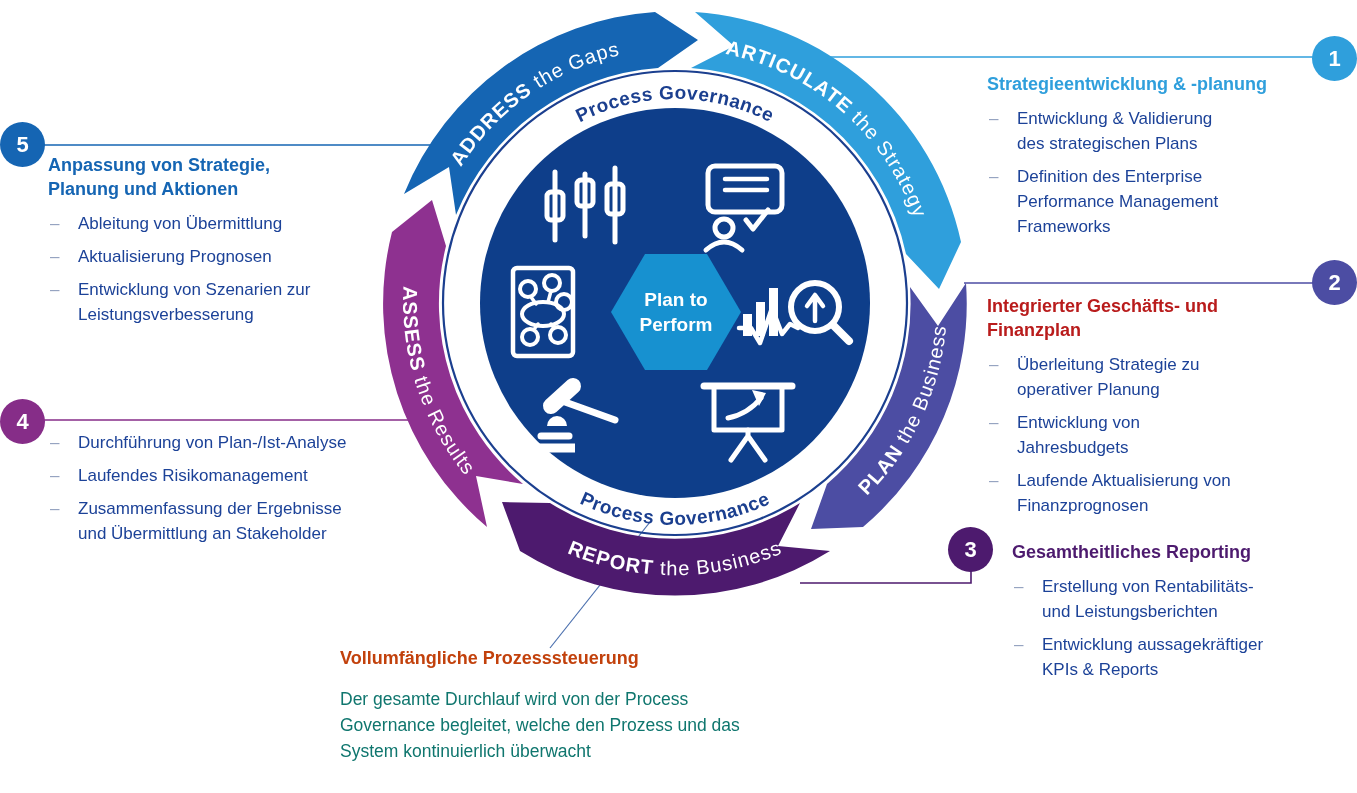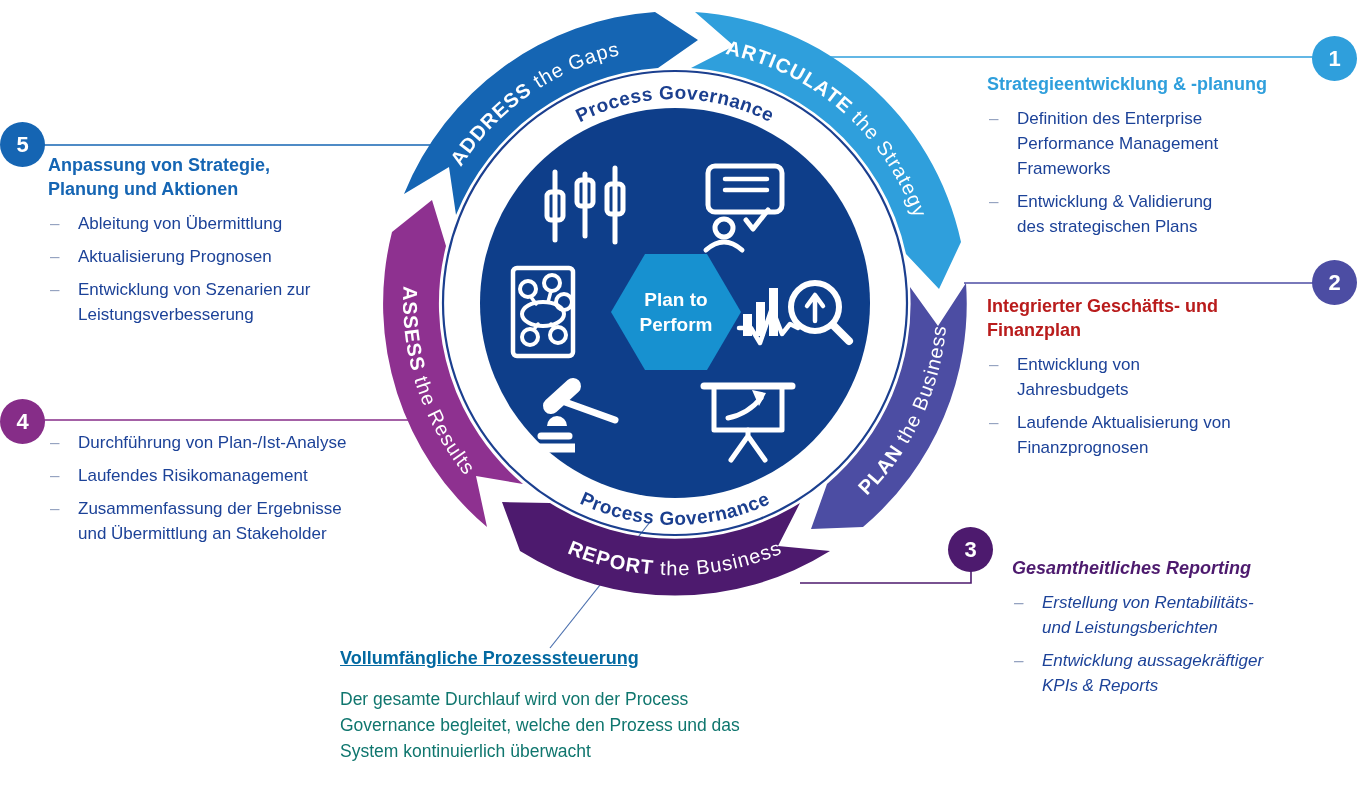--- a/index.html
+++ b/index.html
@@ -31,21 +31,21 @@
 
   .callout{position:absolute;}
   .callout h3{
     margin:0 0 10px 0;font-size:18px;line-height:24px;font-weight:bold;
   }
   .hc1{color:#2f9fdc;}
   .hc2{color:#b91c1c;max-width:262px;}
   .hc3{color:#4d1a6e;}
   .hc4{color:#862d88;max-width:285px;}
   .hc5{color:#1565b3;max-width:240px;}
-  .hc-note{color:#0369a1;text-decoration:underline;}
+  .hc-note{color:#c2410c;}
   .callout ul{list-style:none;margin:0;padding:0;}
   .callout li{
     position:relative;padding-left:30px;margin-bottom:8px;
     font-size:17px;line-height:25px;color:#1c4298;
   }
   .callout li::before{
     content:"–";position:absolute;left:2px;top:0;color:#94a2c0;
   }
   .w255{width:255px;} .w258{width:258px;} .w252{width:252px;}
   .w312{width:312px;}
@@ -163,34 +163,35 @@
 
 <div class="badge badge-1" style="left:1312px;top:36px;">1</div>
 <div class="badge badge-2" style="left:1312px;top:260px;">2</div>
 <div class="badge badge-3" style="left:948px;top:527px;">3</div>
 <div class="badge badge-4" style="left:0px;top:399px;">4</div>
 <div class="badge badge-5" style="left:0px;top:122px;">5</div>
 
 <div class="callout" style="left:987px;top:72px;">
   <h3 class="hc1">Strategieentwicklung &amp; -planung</h3>
   <ul class="w255">
+    <li>Entwicklung &amp; Validierung des strategischen Plans</li>
     <li>Definition des Enterprise Performance Management Frameworks</li>
-    <li>Entwicklung &amp; Validierung des strategischen Plans</li>
   </ul>
 </div>
 
 <div class="callout" style="left:987px;top:294px;">
   <h3 class="hc2">Integrierter Geschäfts- und Finanzplan</h3>
   <ul class="w258">
+    <li>Überleitung Strategie zu operativer Planung</li>
     <li>Entwicklung von Jahresbudgets</li>
     <li>Laufende Aktualisierung von Finanzprognosen</li>
   </ul>
 </div>
 
-<div class="callout" style="left:1012px;top:556px;font-style:italic;">
+<div class="callout" style="left:1012px;top:540px;">
   <h3 class="hc3">Gesamtheitliches Reporting</h3>
   <ul class="w252">
     <li>Erstellung von Rentabilitäts- und Leistungsberichten</li>
     <li>Entwicklung aussagekräftiger KPIs &amp; Reports</li>
   </ul>
 </div>
 
 <div class="callout" style="left:48px;top:430px;">
   <ul class="w312">
     <li>Durchführung von Plan-/Ist-Analyse</li>

